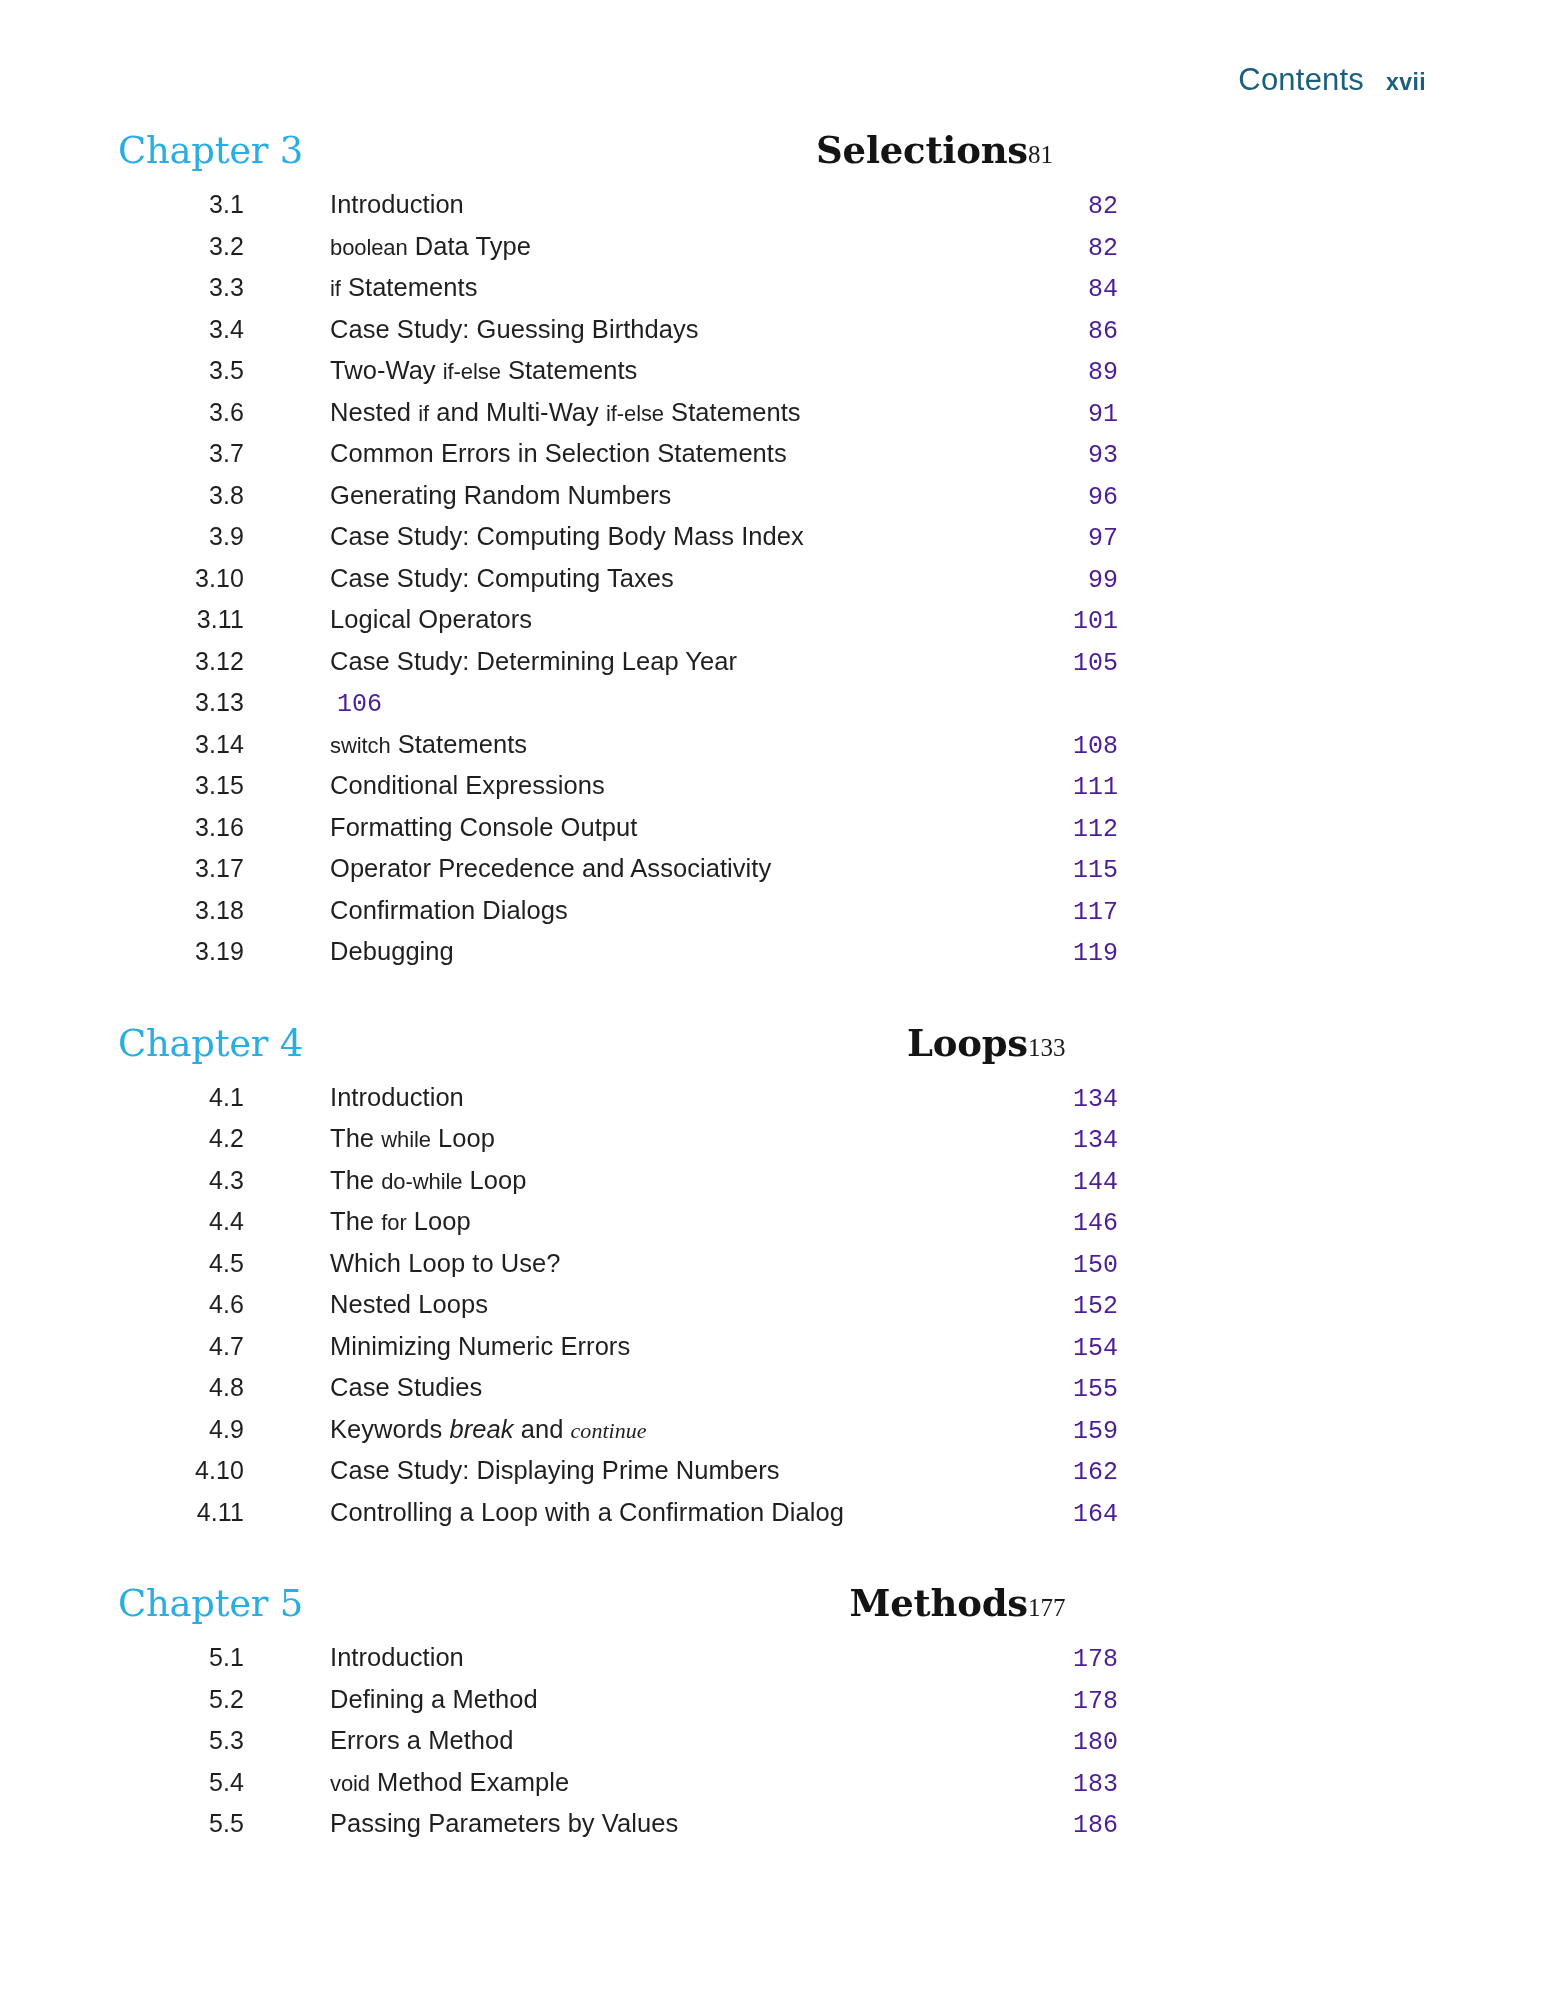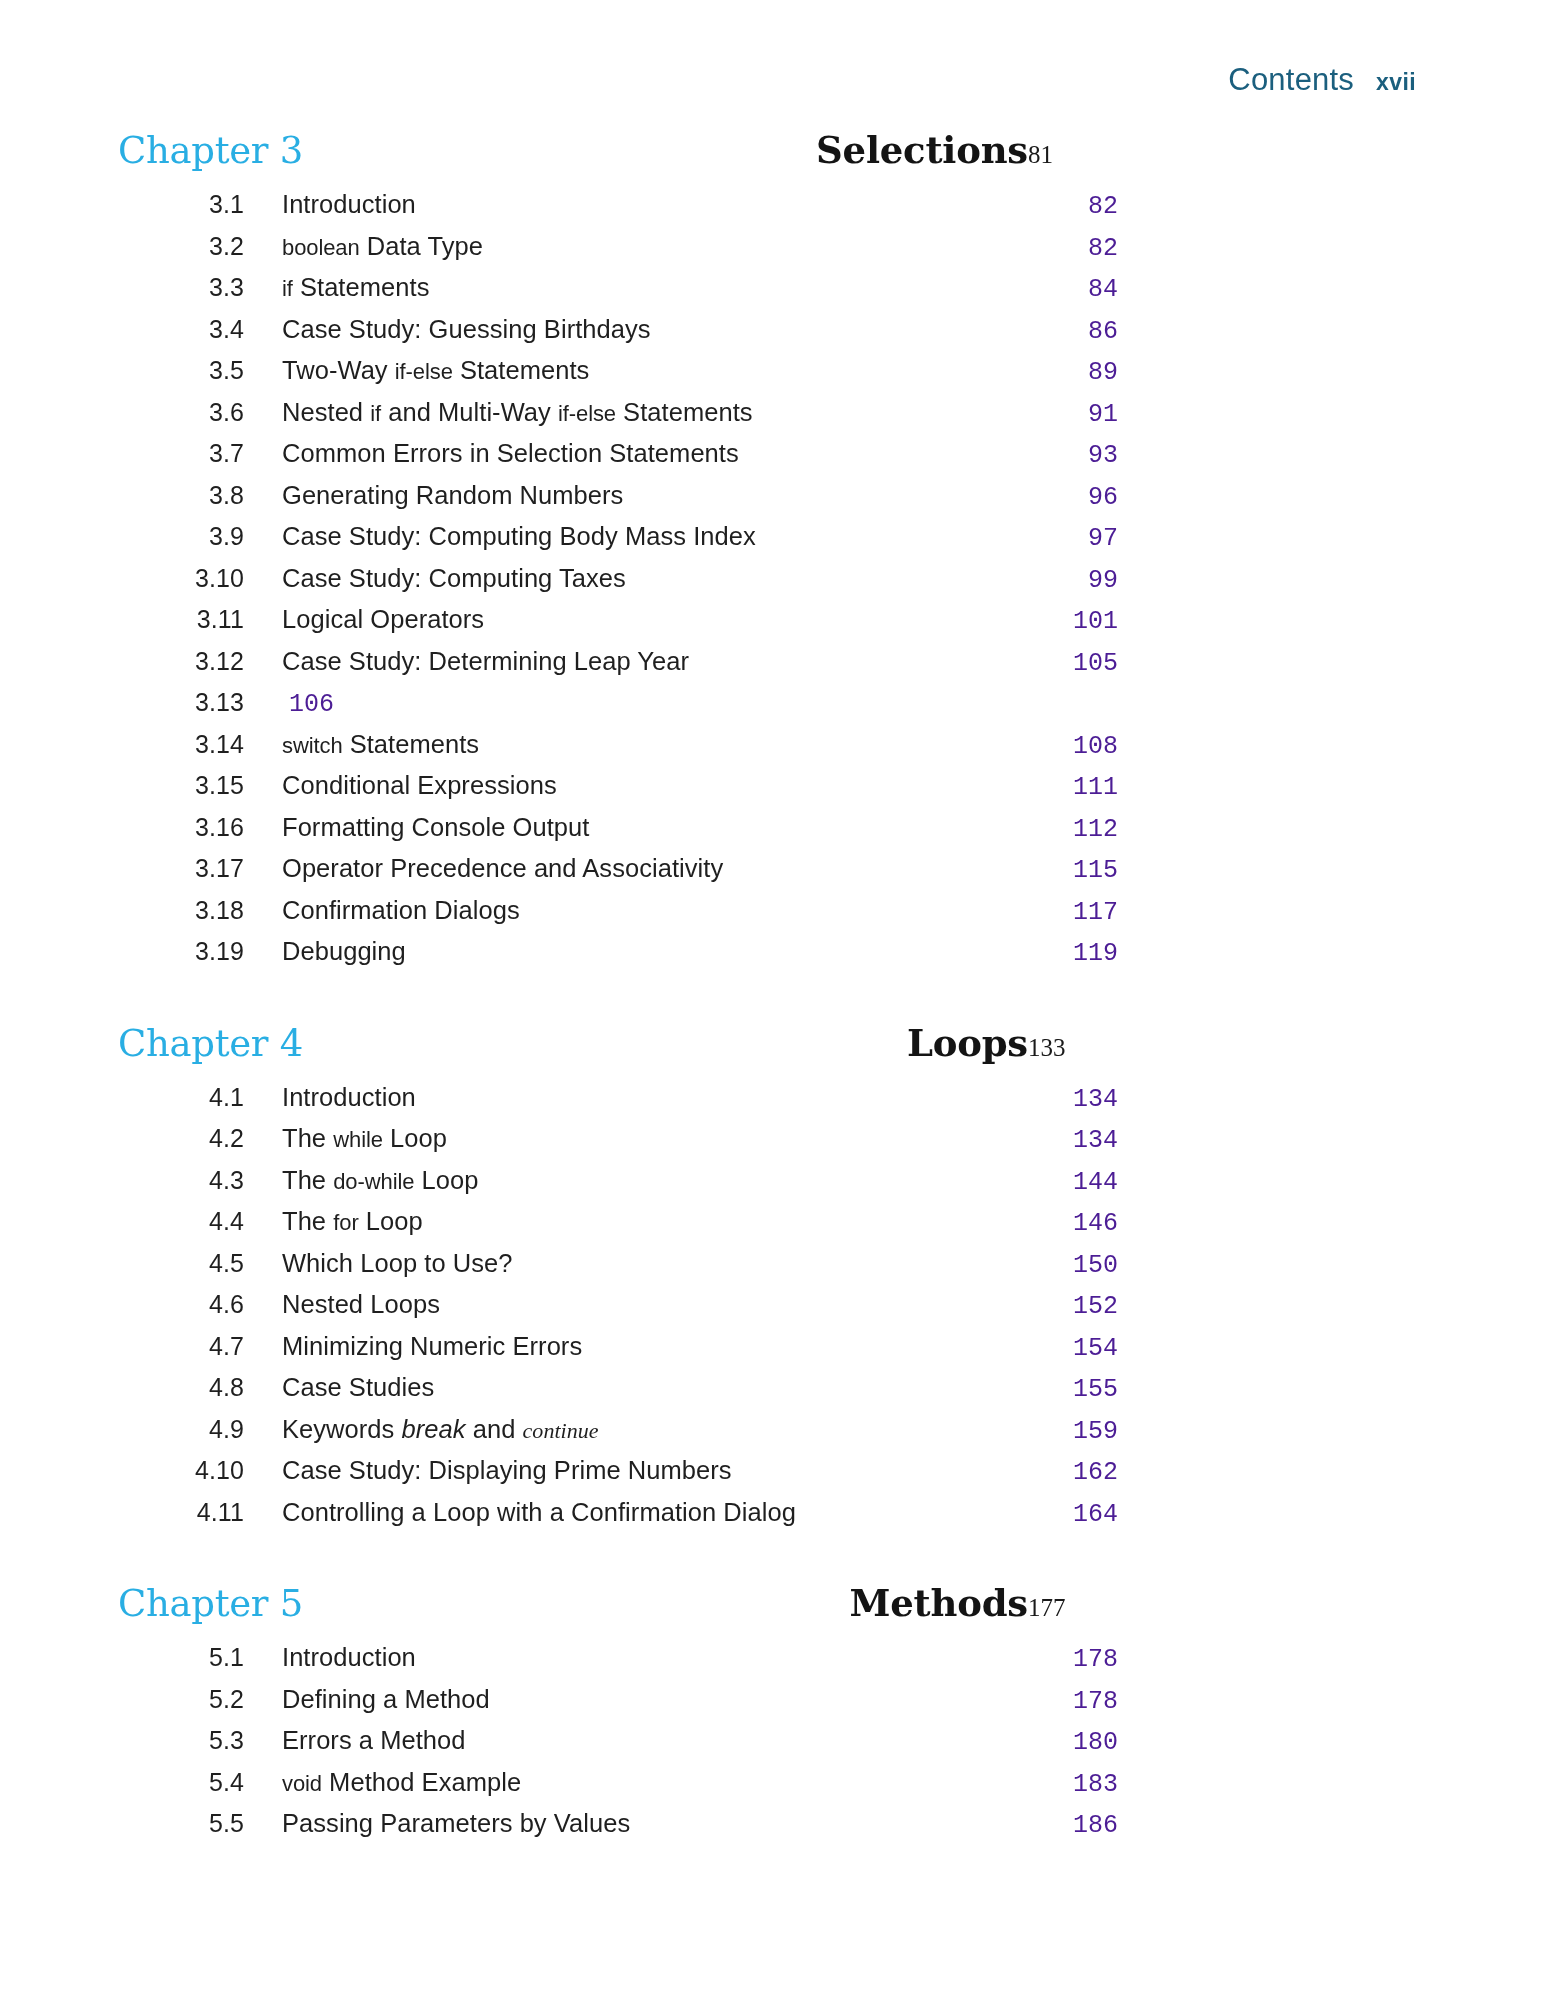--- a/index.html
+++ b/index.html
@@ -19,21 +19,21 @@
   .page {
     position: absolute;
     inset: 0;
     padding: 0;
   }
 
   
   .running-head {
     position: absolute;
     top: 62px;
-    right: 140px;
+    right: 130px;
     display: flex;
     align-items: baseline;
     gap: 22px;
     color: #1b5f7e;
   }
   .running-head .rh-label {
     font-family: "Liberation Sans", sans-serif;
     font-size: 31px;
     font-weight: 400;
     letter-spacing: 0.2px;
@@ -90,20 +90,21 @@
     flex: 0 0 90px;
     text-align: left;
   }
 
   
   .section-row {
     display: flex;
     align-items: baseline;
     width: 100%;
     height: 41.5px;
+    gap: 48px;
   }
   .sec-num {
     font-family: "Liberation Sans", sans-serif;
     font-size: 25px;
     color: #1f1f1f;
     width: 126px;
     flex: 0 0 126px;
     text-align: right;
     padding-right: 0;
     letter-spacing: 0.1px;

